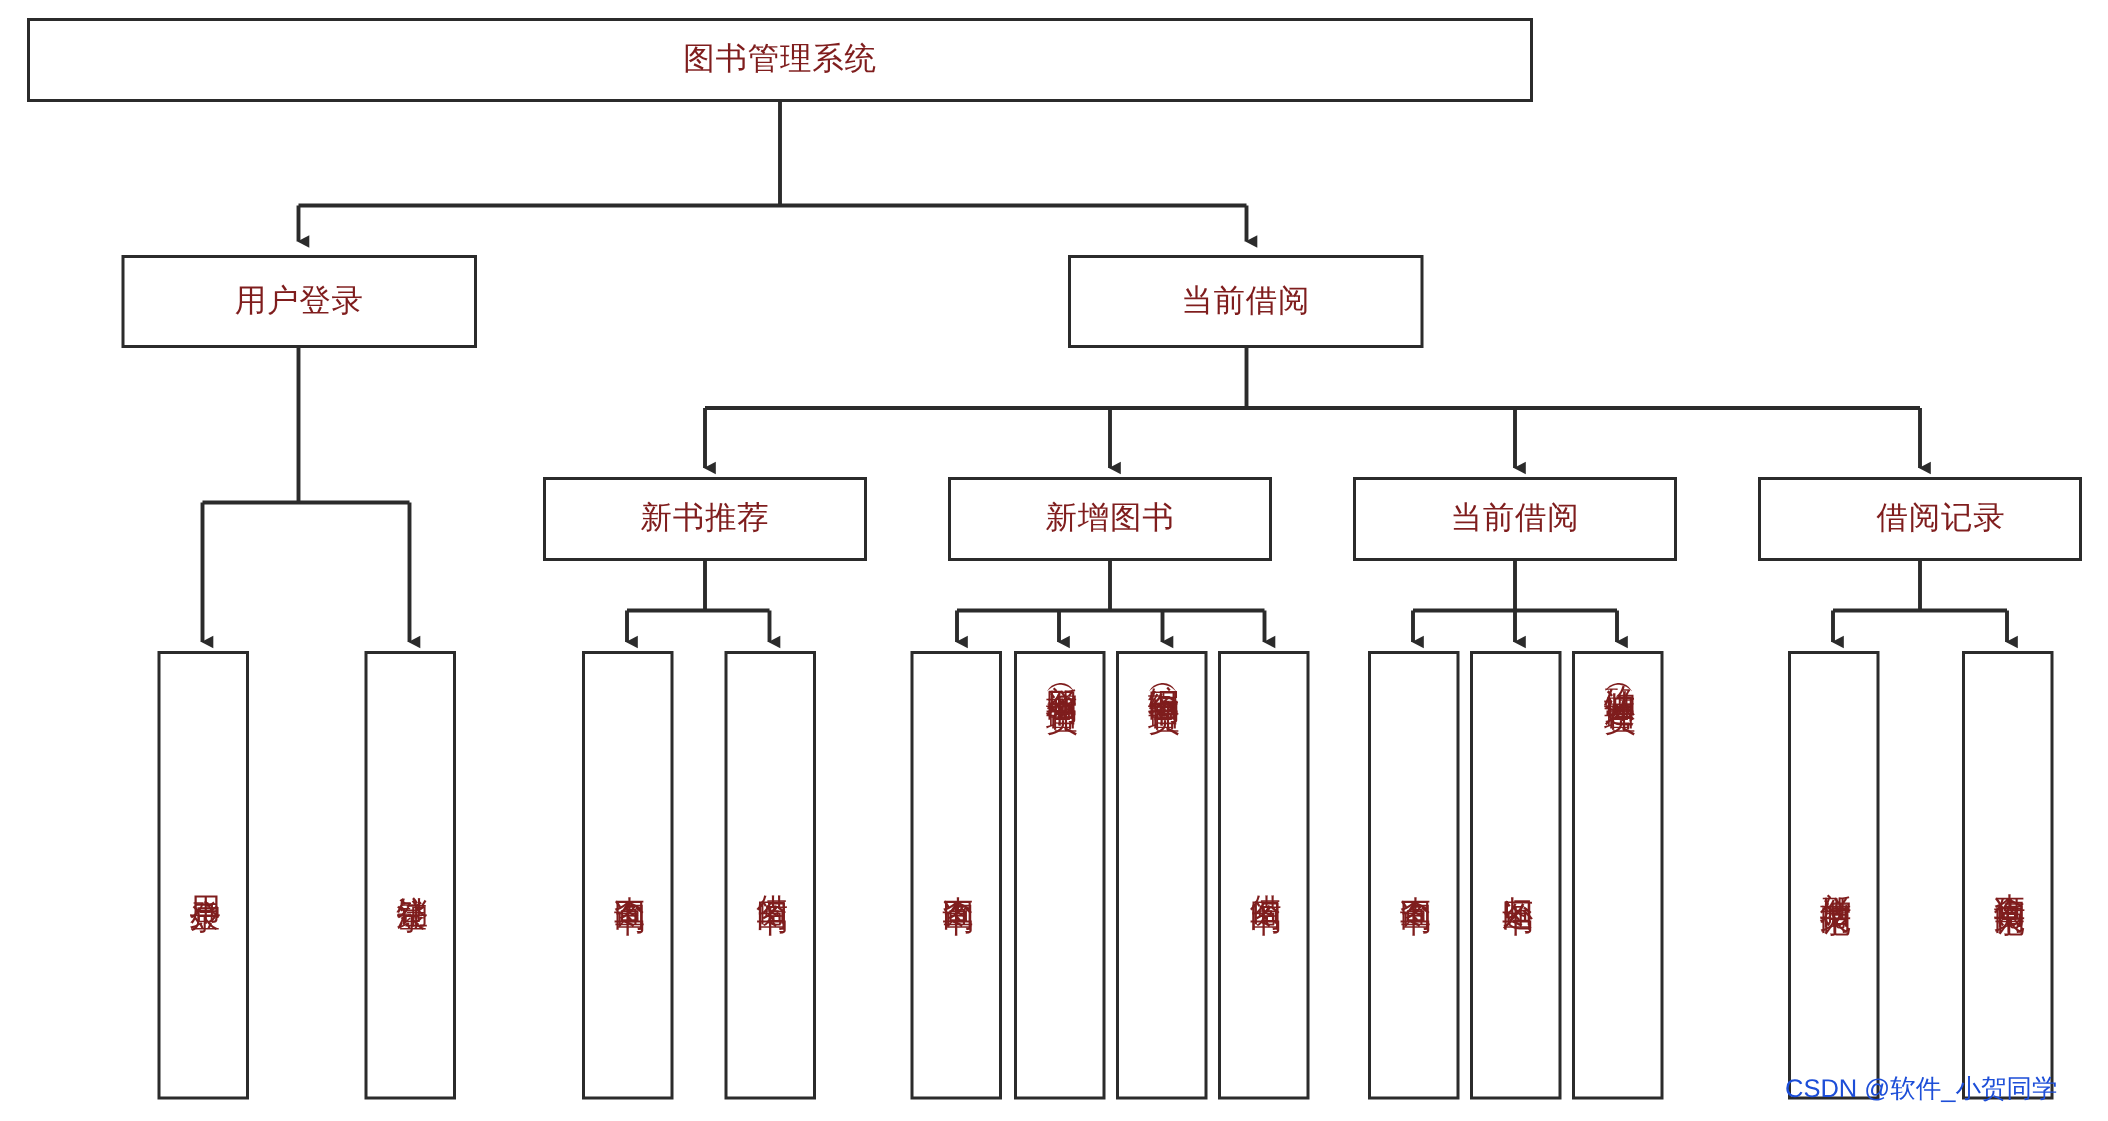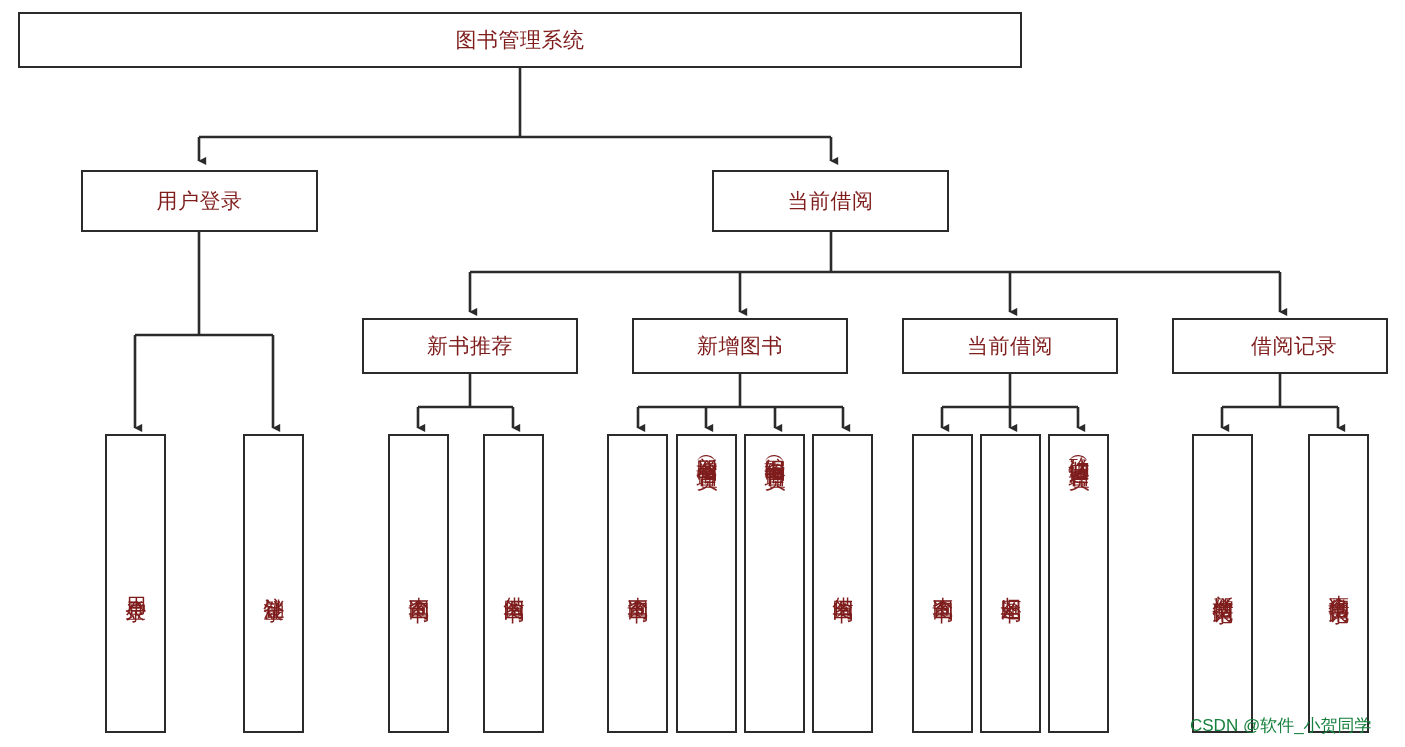--- a/index.html
+++ b/index.html
@@ -56,21 +56,21 @@
   }
   .node.vertical.v-mid {
     align-items: center;
     padding-top: 0;
   }
   .watermark {
     position: absolute;
     left: 1190px;
     top: 714px;
     font-size: 17px;
-    color: #15803d;
+    color: #1d4ed8;
     z-index: 5;
     white-space: pre;
   }
 </style>
 </head>
 <body>
 
 <div id="diagram-root">
 
   <svg id="edges" viewBox="0 0 1405 747">

